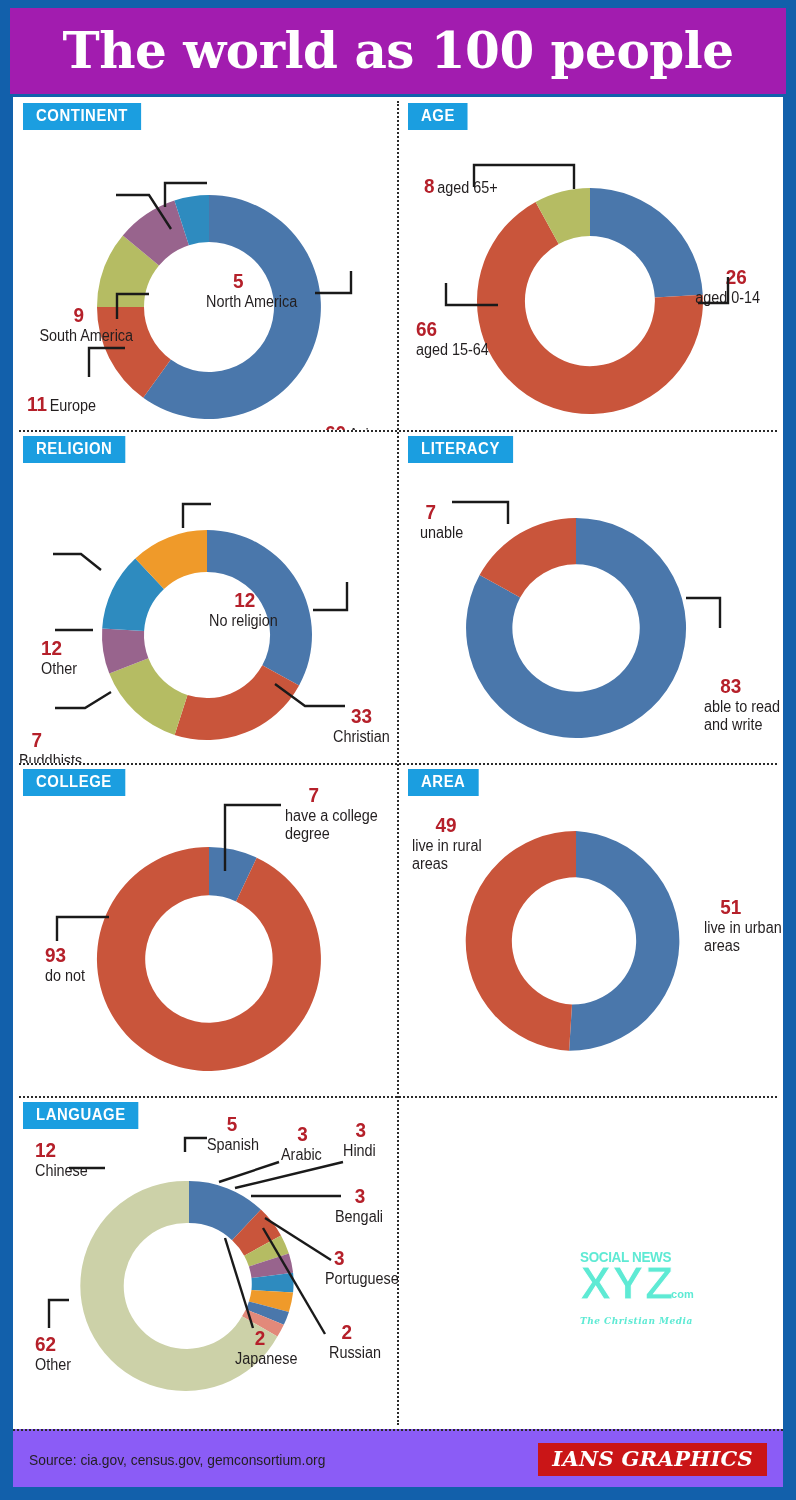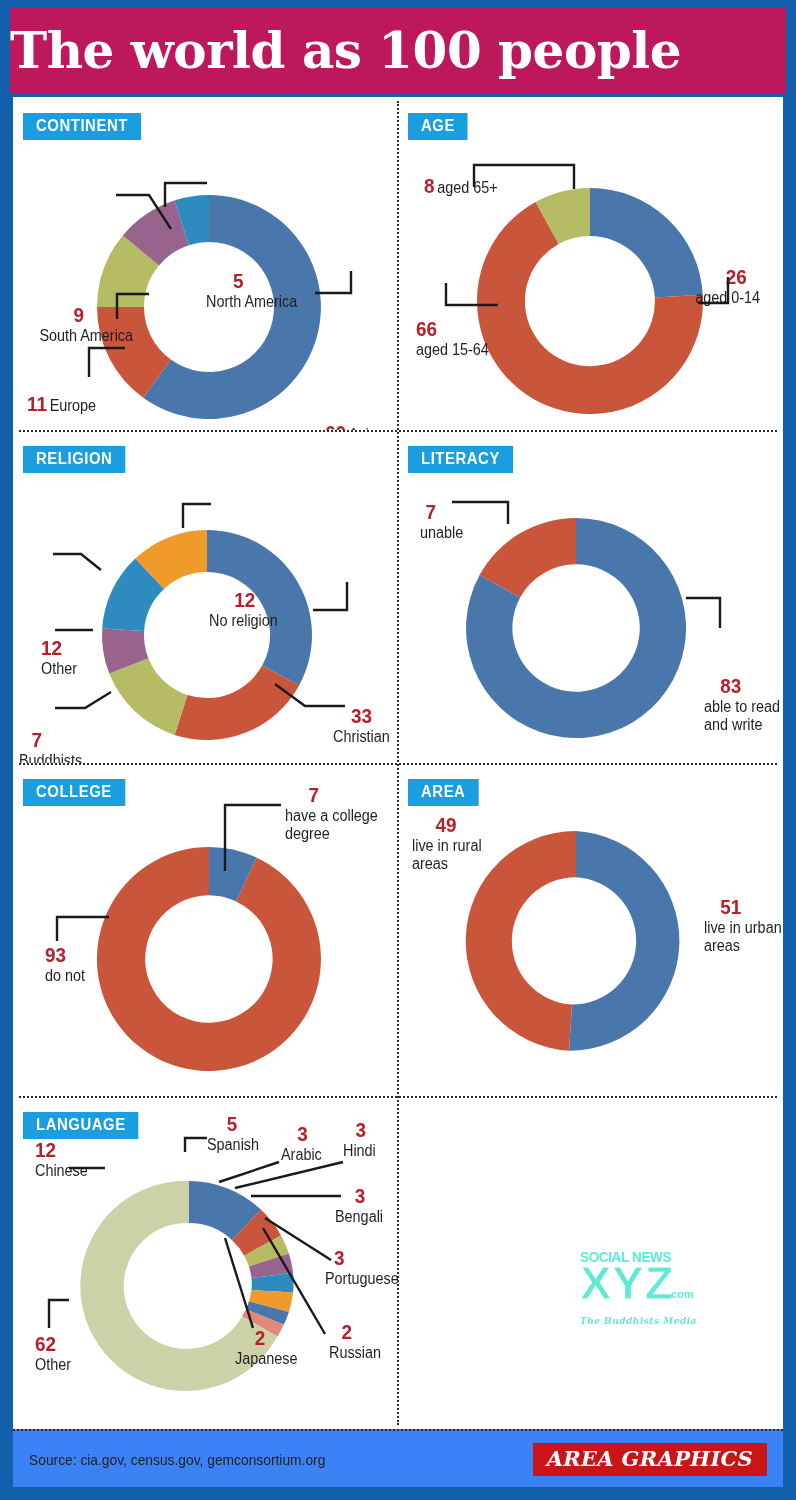--- a/index.html
+++ b/index.html
@@ -12,22 +12,22 @@
   }
   .poster {
     position: absolute; inset: 0;
     background: #1260ab;
     padding: 8px 10px 10px 10px;
     display: flex; flex-direction: column;
   }
   
   .title-banner {
     height: 86px;
-    background: #be185d;
-    display: flex; align-items: center; justify-content: flex-start;
+    background: #a21caf;
+    display: flex; align-items: center; justify-content: center;
     flex: 0 0 auto;
   }
   .title-banner .title {
     font-family: "DejaVu Serif", serif;
     font-weight: bold;
     font-size: 50px;
     color: #ffffff;
     letter-spacing: -0.5px;
     line-height: 1;
     white-space: nowrap;
@@ -53,21 +53,21 @@
     left: 50%; top: 4px; bottom: 4px; width: 0;
     border-left: 2px dotted #2b2b2b;
     transform: translateX(-1px);
     pointer-events: none;
   }
   .hdiv {
     position: absolute; left: 6px; right: 6px; height: 0;
     border-top: 2px dotted #2b2b2b;
     pointer-events: none;
   }
-  .cell { position: relative; overflow: hidden; padding: 16px 10px; }
+  .cell { position: relative; overflow: hidden; padding: 6px 10px; }
   .badge {
     display: inline-block;
     background: #1b9ee0;
     color: #ffffff;
     font-weight: bold;
     font-size: 16px;
     letter-spacing: 0.6px;
     padding: 4px 14px 5px 14px;
     font-family: "Liberation Sans", sans-serif;
     transform: scaleX(0.93);
@@ -97,21 +97,21 @@
   .lbl.right { transform-origin: left center; }
   .lbl.lefted { transform-origin: right center; }
   .lbl.inline .num { margin-right: 3px; }
   
   .footer {
     flex: 0 0 auto;
     height: 58px;
     display: flex; align-items: center; justify-content: space-between;
     padding: 0 16px;
     border-top: 2px dotted #2b2b2b;
-    background: #3b82f6;
+    background: #8b5cf6;
   }
   .source {
     font-size: 15px; color: #231f20;
     transform: scaleX(0.92); transform-origin: left center;
     white-space: nowrap;
   }
   .ians {
     background: #ca1517;
     color: #fff;
     font-family: "DejaVu Serif", serif;
@@ -448,24 +448,24 @@
               <path d="M 56 204 L 36 204 L 36 232"></path>
             </g>
           </svg>
         </div>
       </div>
 
     </div>
 
     <div class="footer">
       <div class="source">Source: cia.gov, census.gov, gemconsortium.org</div>
-      <div class="ians">AREA GRAPHICS</div>
+      <div class="ians">IANS GRAPHICS</div>
     </div>
   </div>
 
   <div class="watermark">
     <div class="wm-top">SOCIAL NEWS</div>
     <div class="wm-xyz">XYZ</div>
     <div class="wm-com">.com</div>
-    <div class="wm-tag">The Buddhists Media</div>
+    <div class="wm-tag">The Christian Media</div>
   </div>
 
 </div>
 
 </body></html>

